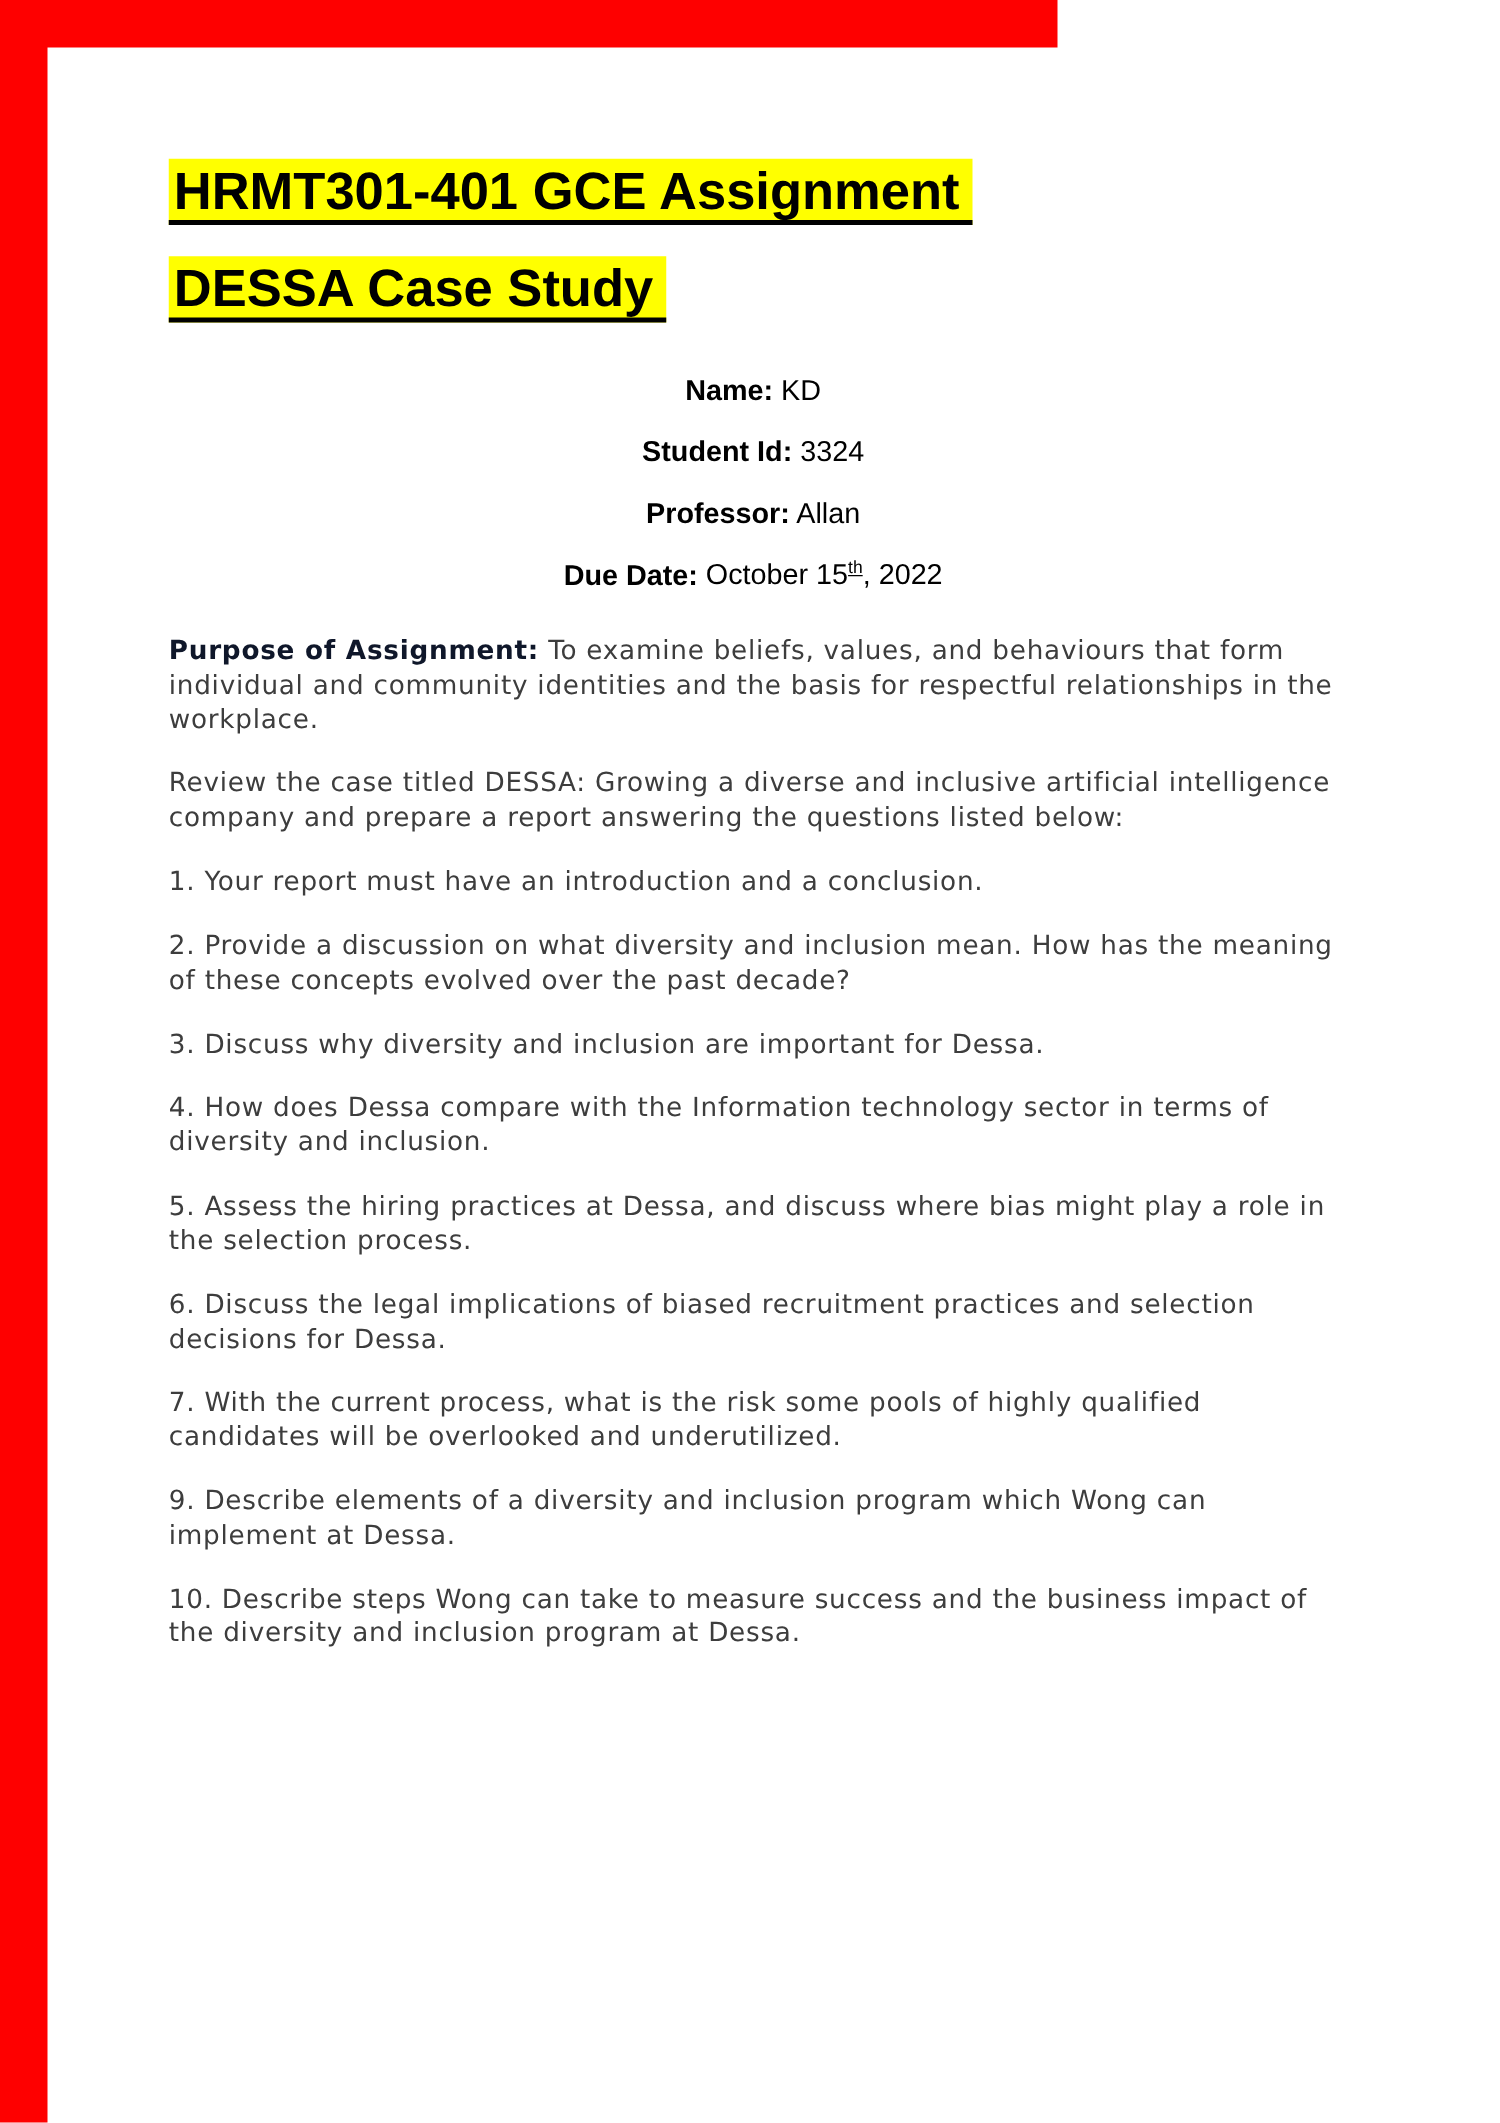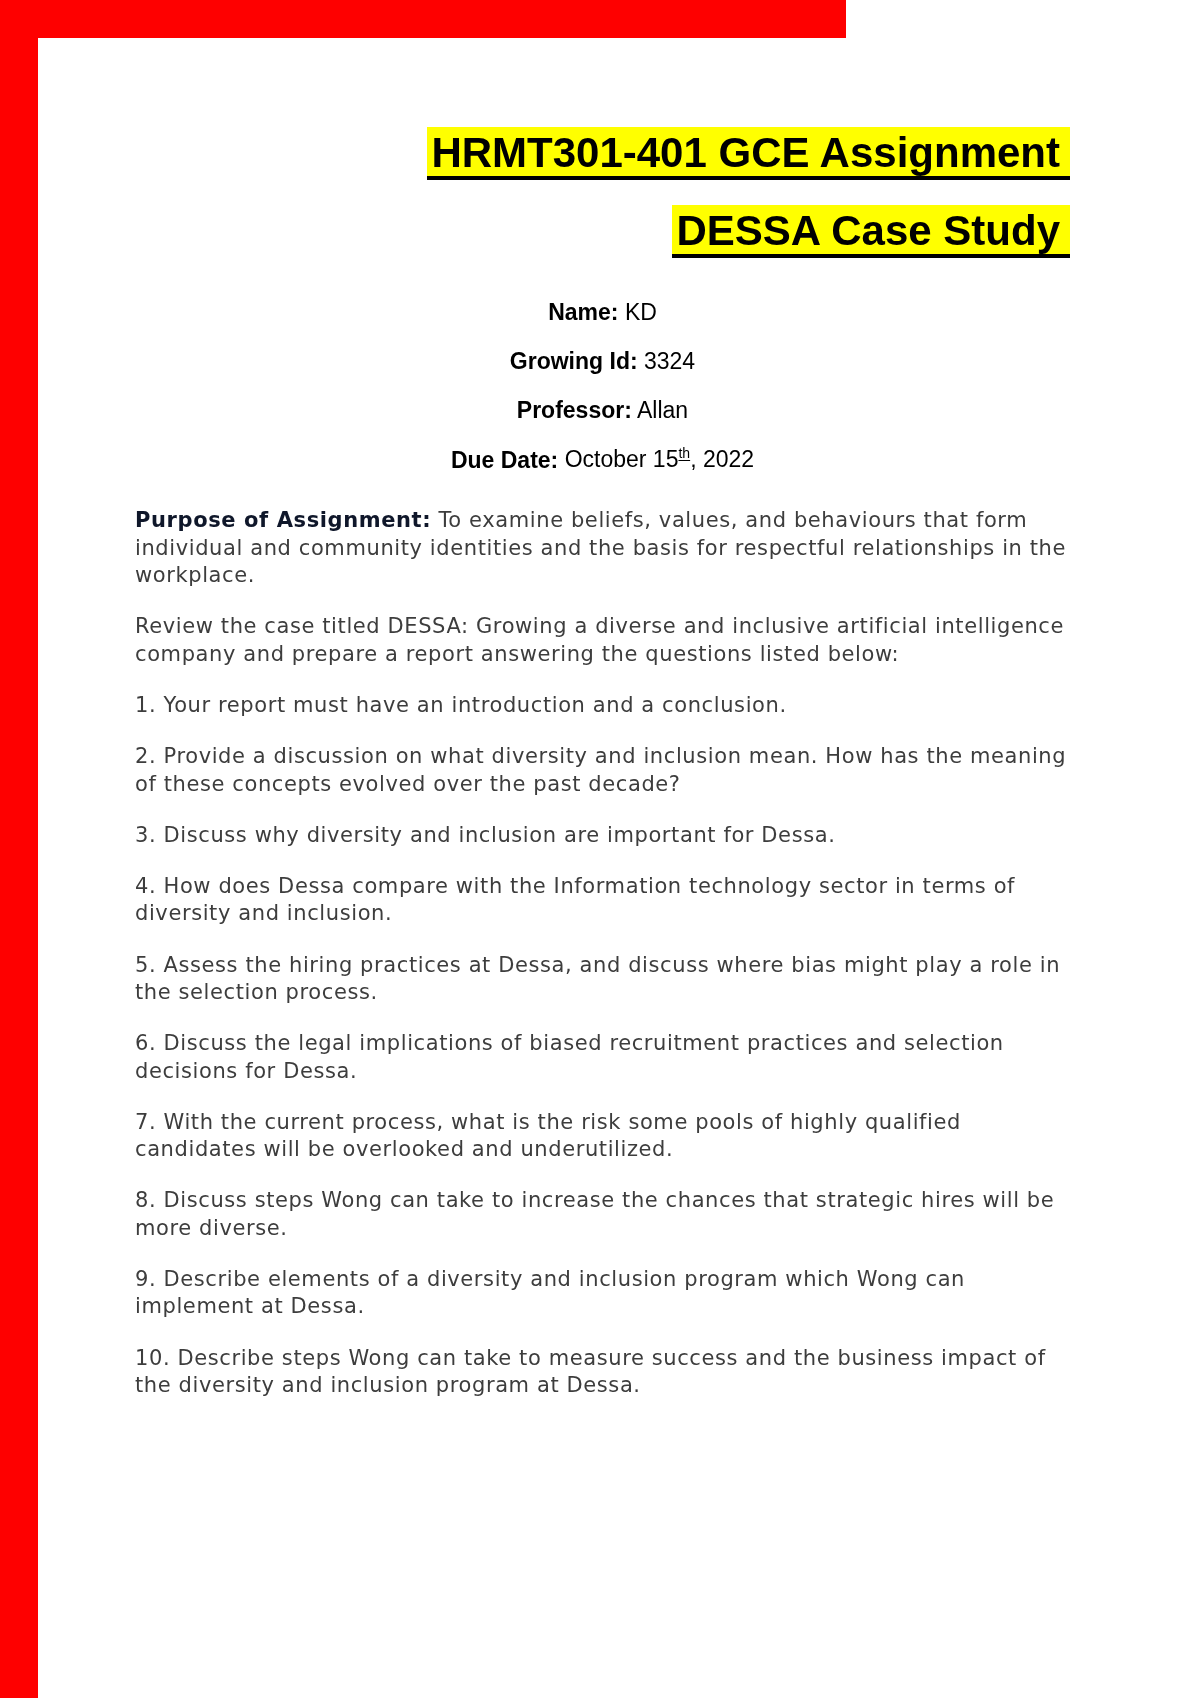--- a/index.html
+++ b/index.html
@@ -22,21 +22,21 @@
     width: 38px; height: 1698px;
     background: #fe0000;
   }
   .doc {
     position: absolute;
     top: 128px;
     left: 135px;
     width: 935px;
   }
   .title-row {
-    text-align: right;
+    text-align: left;
   }
   .title-row.first { margin-bottom: 28px; }
   .title-row.second { margin-bottom: 42px; margin-top: 17px; }
   .title-text {
     display: inline;
     background: #ffff00;
     color: #000000;
     font-family: "Liberation Sans", sans-serif;
     font-weight: bold;
     font-size: 42px;
@@ -82,21 +82,21 @@
   <div class="title-row second">
     <span class="title-text">DESSA Case Study</span>
   </div>
 
   <div class="meta-row">
     <span class="meta-label">Name:</span>
     <span class="meta-value">KD</span>
   </div>
 
   <div class="meta-row">
-    <span class="meta-label">Growing Id:</span>
+    <span class="meta-label">Student Id:</span>
     <span class="meta-value">3324</span>
   </div>
 
   <div class="meta-row">
     <span class="meta-label">Professor:</span>
     <span class="meta-value">Allan</span>
   </div>
 
   <div class="meta-row last">
     <span class="meta-label">Due Date:</span>
@@ -107,17 +107,16 @@
 
   <p class="para">Review the case titled DESSA: Growing a diverse and inclusive artificial intelligence company and prepare a report answering the questions listed below:</p>
 
   <p class="para">1. Your report must have an introduction and a conclusion.</p>
   <p class="para">2. Provide a discussion on what diversity and inclusion mean. How has the meaning of these concepts evolved over the past decade?</p>
   <p class="para">3. Discuss why diversity and inclusion are important for Dessa.</p>
   <p class="para">4. How does Dessa compare with the Information technology sector in terms of diversity and inclusion.</p>
   <p class="para">5. Assess the hiring practices at Dessa, and discuss where bias might play a role in the selection process.</p>
   <p class="para">6. Discuss the legal implications of biased recruitment practices and selection decisions for Dessa.</p>
   <p class="para">7. With the current process, what is the risk some pools of highly qualified candidates will be overlooked and underutilized.</p>
-  <p class="para">8. Discuss steps Wong can take to increase the chances that strategic hires will be more diverse.</p>
   <p class="para">9. Describe elements of a diversity and inclusion program which Wong can implement at Dessa.</p>
   <p class="para">10. Describe steps Wong can take to measure success and the business impact of the diversity and inclusion program at Dessa.</p>
 
 </div>
 
 </body></html>

